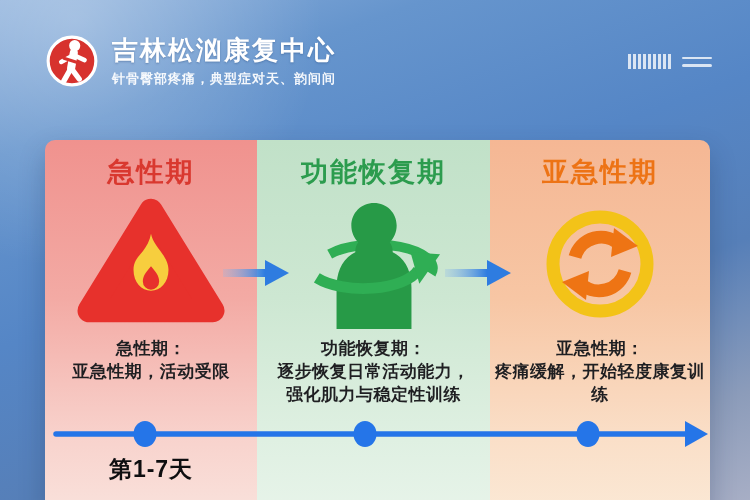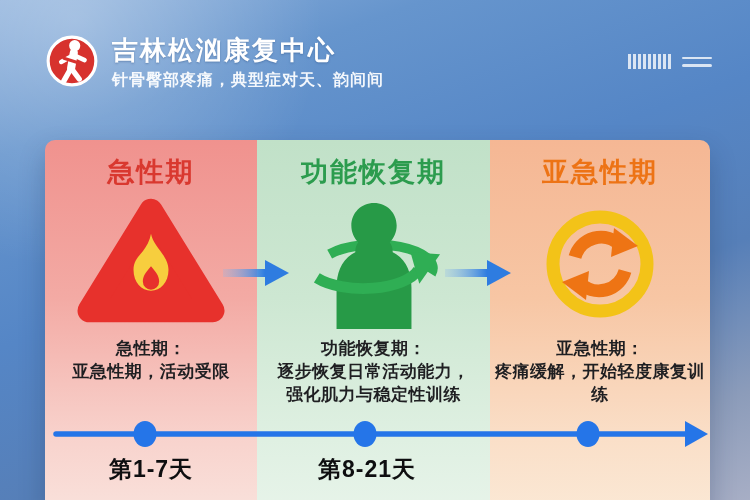--- a/index.html
+++ b/index.html
@@ -5,26 +5,26 @@
   html,body{margin:0;padding:0;}
   body{font-family:"Liberation Sans","DejaVu Sans",sans-serif;}
   .stage{
     position:relative;width:750px;height:500px;overflow:hidden;
     background:
       radial-gradient(circle at 10% 4%, rgba(255,255,255,.28), rgba(255,255,255,0) 30%),
       linear-gradient(160deg,#8fb2dc 0%,#6695cd 20%,#5586c6 45%,#567fb8 66%,#8c9cba 86%,#a7aec5 100%);
   }
 
   
-  .header{position:absolute;left:45px;top:34px;display:flex;align-items:flex-start;}
+  .header{position:absolute;left:45px;top:34px;display:flex;align-items:flex-end;}
   .logo{width:54px;height:54px;flex:0 0 auto;}
   .header-text{margin-left:13px;padding-top:1px;}
   .header-title{color:#ffffff;font-size:26px;font-weight:700;letter-spacing:2px;line-height:30px;
     text-shadow:0 1px 2px rgba(30,60,110,.35);}
-  .header-subtitle{color:rgba(255,255,255,.93);font-size:16px;font-weight:700;letter-spacing:1px;margin-top:5px;}
+  .header-subtitle{color:rgba(255,255,255,.93);font-size:13px;font-weight:700;letter-spacing:1px;margin-top:5px;}
   .decor{position:absolute;right:38px;top:54px;display:flex;align-items:center;}
   .decor-bars{display:flex;align-items:center;}
   .decor-bars span{display:block;width:2.5px;height:15px;background:rgba(255,255,255,.78);margin-right:2.5px;}
   .decor-lines{margin-left:9px;}
   .decor-lines span{display:block;width:30px;height:2.5px;background:rgba(255,255,255,.78);border-radius:2px;}
   .decor-lines span + span{margin-top:5px;}
 
   
   .panel{position:absolute;left:45px;top:140px;width:665px;height:416px;border-radius:10px;
     display:flex;box-shadow:0 12px 26px rgba(25,45,85,.28);overflow:hidden;}
@@ -173,18 +173,17 @@
     <div class="timeline">
       <svg width="665" height="36" viewBox="0 0 665 36">
         <line x1="11" y1="18" x2="644" y2="18" stroke="#2575e8" stroke-width="5.5" stroke-linecap="round"></line>
         <polygon points="640,5 663,18 640,31" fill="#2575e8"></polygon>
         <ellipse cx="100" cy="18" rx="11.5" ry="13" fill="#2575e8"></ellipse>
         <ellipse cx="320" cy="18" rx="11.5" ry="13" fill="#2575e8"></ellipse>
         <ellipse cx="543" cy="18" rx="11.5" ry="13" fill="#2575e8"></ellipse>
       </svg>
       <div class="timeline-labels">
         <div class="cell c1">第1-7天</div>
-        <div class="cell c2">第8-21天</div>
       </div>
     </div>
 
   </div>
 </div>
 
 </body></html>

